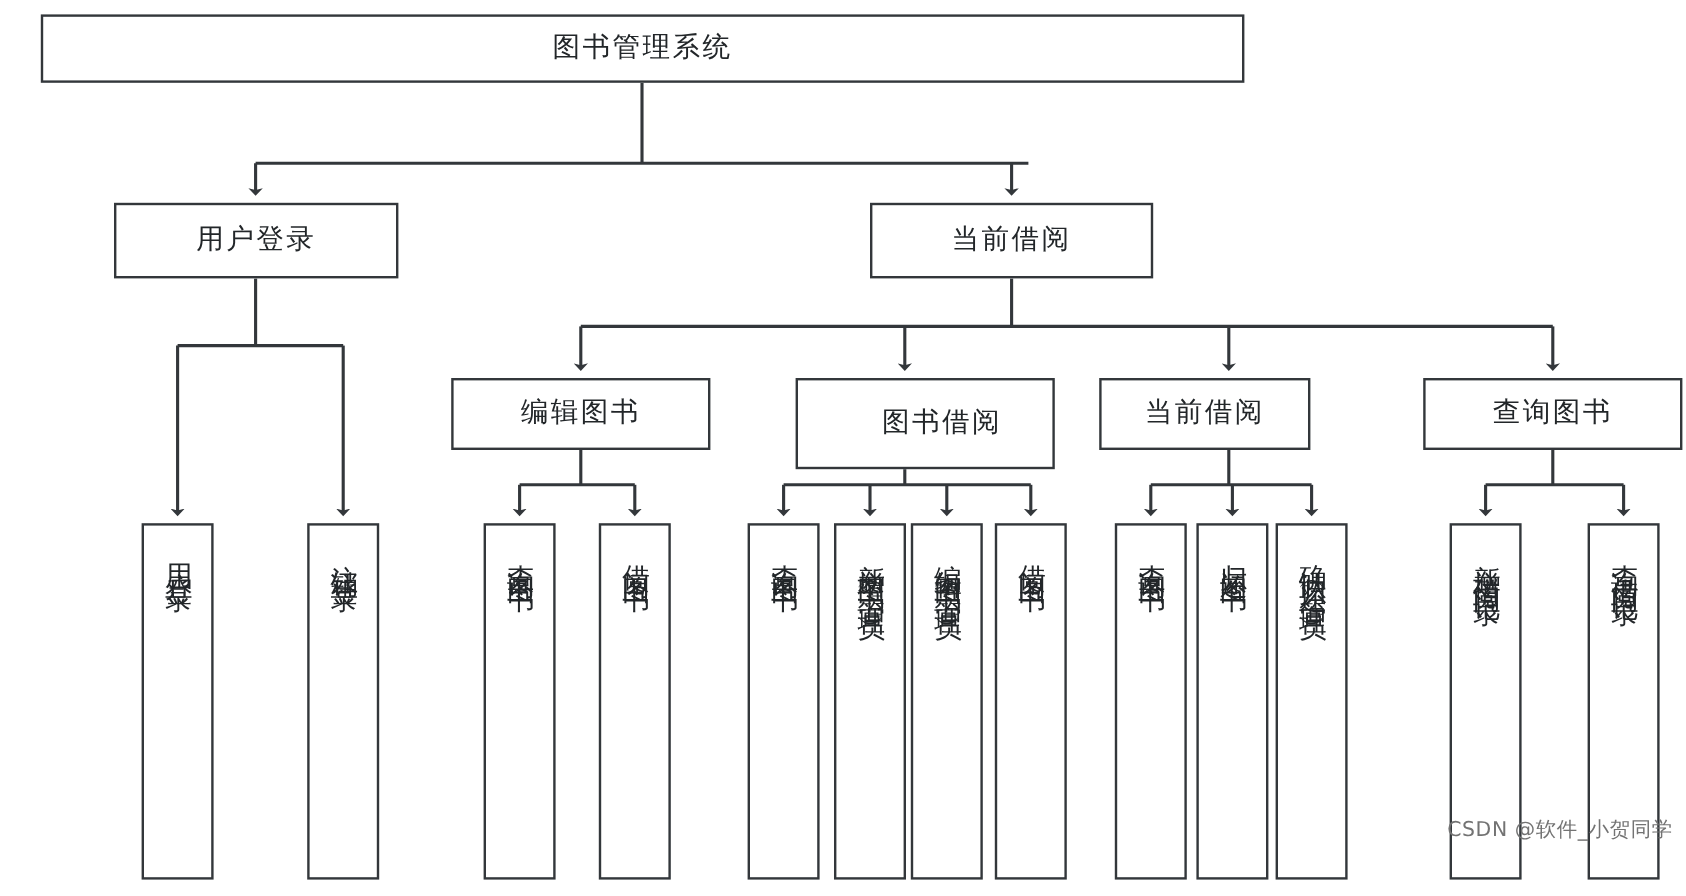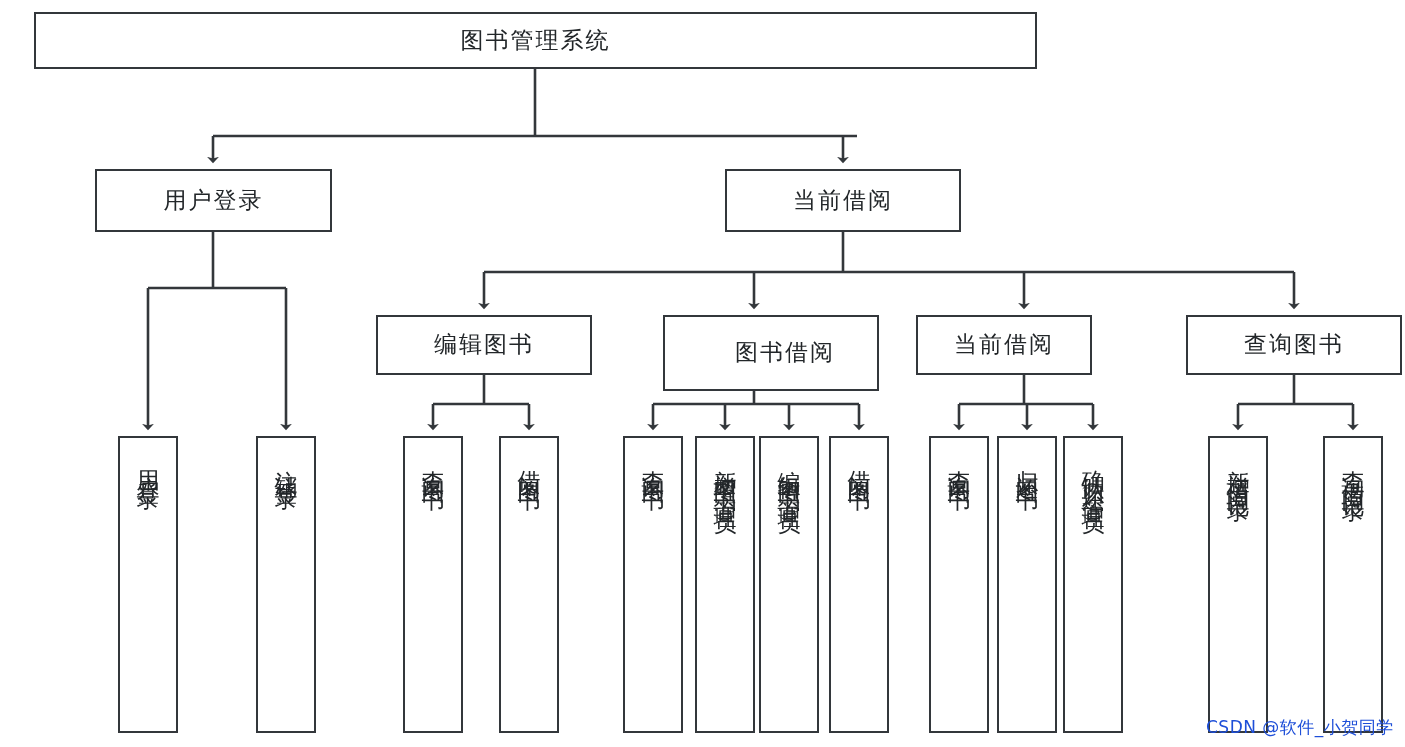--- a/index.html
+++ b/index.html
@@ -57,23 +57,23 @@
   .node.vertical .node-label {
     writing-mode: vertical-rl;
     text-orientation: upright;
     font-size: 23px;
     line-height: 1.0;
     letter-spacing: 6px;
   }
   .watermark {
     position: absolute;
     left: 1192px;
-    top: 716px;
+    top: 680px;
     font-size: 17px;
-    color: #1d4ed8;
+    color: #737373;
     letter-spacing: 0.5px;
     white-space: nowrap;
     z-index: 5;
     font-family: "DejaVu Sans", "Liberation Sans", sans-serif;
   }
 </style>
 </head>
 <body>
 
 <div id="diagram-root">

